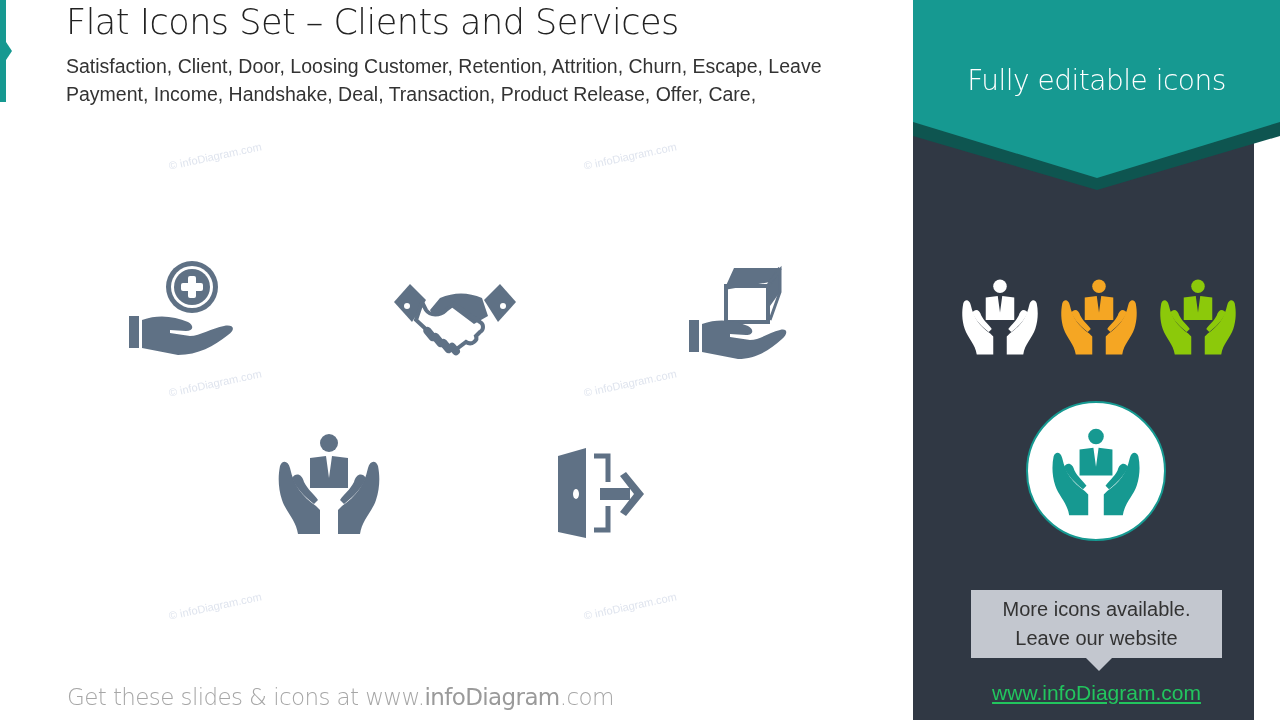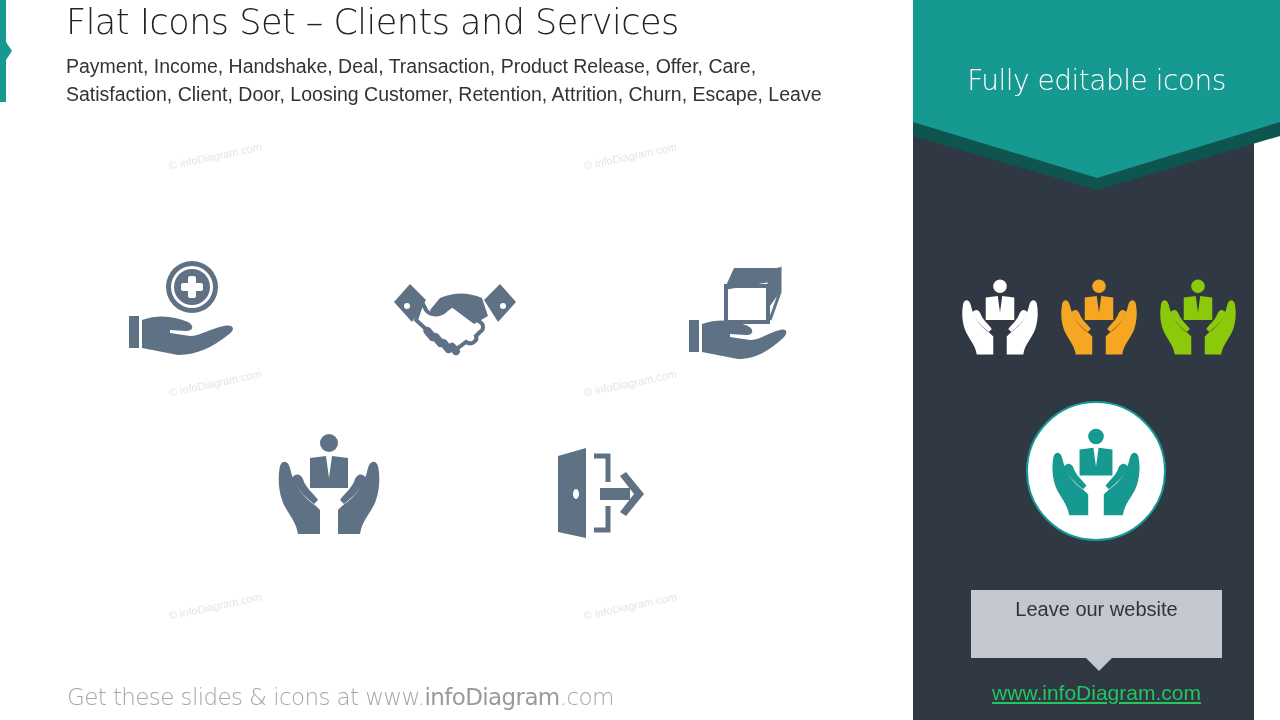--- a/index.html
+++ b/index.html
@@ -22,22 +22,22 @@
   .link { position: absolute; left: 0; top: 681px; width: 367px; text-align: center; color: #22c55e; font-size: 21px; text-decoration: underline; font-family: "Liberation Sans", sans-serif; }
 </style>
 </head>
 <body>
 
 <div class="accent-bar"></div>
 <div class="accent-notch"></div>
 
 <div class="title">Flat Icons Set – Clients and Services</div>
 <div class="subtitle">
+  <div>Satisfaction, Client, Door, Loosing Customer, Retention, Attrition, Churn, Escape, Leave</div>
   <div>Payment, Income, Handshake, Deal, Transaction, Product Release, Offer, Care,</div>
-  <div>Satisfaction, Client, Door, Loosing Customer, Retention, Attrition, Churn, Escape, Leave</div>
 </div>
 
 <div class="watermark" style="left:168px;top:150px;">© infoDiagram.com</div>
 <div class="watermark" style="left:583px;top:150px;">© infoDiagram.com</div>
 <div class="watermark" style="left:168px;top:377px;">© infoDiagram.com</div>
 <div class="watermark" style="left:583px;top:377px;">© infoDiagram.com</div>
 <div class="watermark" style="left:168px;top:600px;">© infoDiagram.com</div>
 <div class="watermark" style="left:583px;top:600px;">© infoDiagram.com</div>
 
 <div class="icon" style="left:128px;top:258px;width:108px;height:102px;">
@@ -152,18 +152,19 @@
           <path d="M34 26 L50 24 L53 46 L56 24 L72 26 L72 56 L34 56 Z"></path>
       <path d="M4 34 C6 28 12 28 14 36 C18 54 26 64 40 74 L44 78 L44 102 L22 102 C20 88 10 80 6 68 C2 56 2 44 4 34 Z"></path>
       <path d="M16 46 C20 40 26 42 28 50 C32 58 38 62 42 68 L38 72 C28 64 20 56 16 46 Z"></path>
       <path d="M102 34 C100 28 94 28 92 36 C88 54 80 64 66 74 L62 78 L62 102 L84 102 C86 88 96 80 100 68 C104 56 104 44 102 34 Z"></path>
       <path d="M90 46 C86 40 80 42 78 50 C74 58 68 62 64 68 L68 72 C78 64 86 56 90 46 Z"></path>
         </g>
       </svg>
   </div>
 
   <div class="callout">
+    <div>More icons available.</div>
     <div>Leave our website</div>
   </div>
   <div class="callout-tail"></div>
 
   <div class="link">www.infoDiagram.com</div>
 </div>
 
 </body></html>

